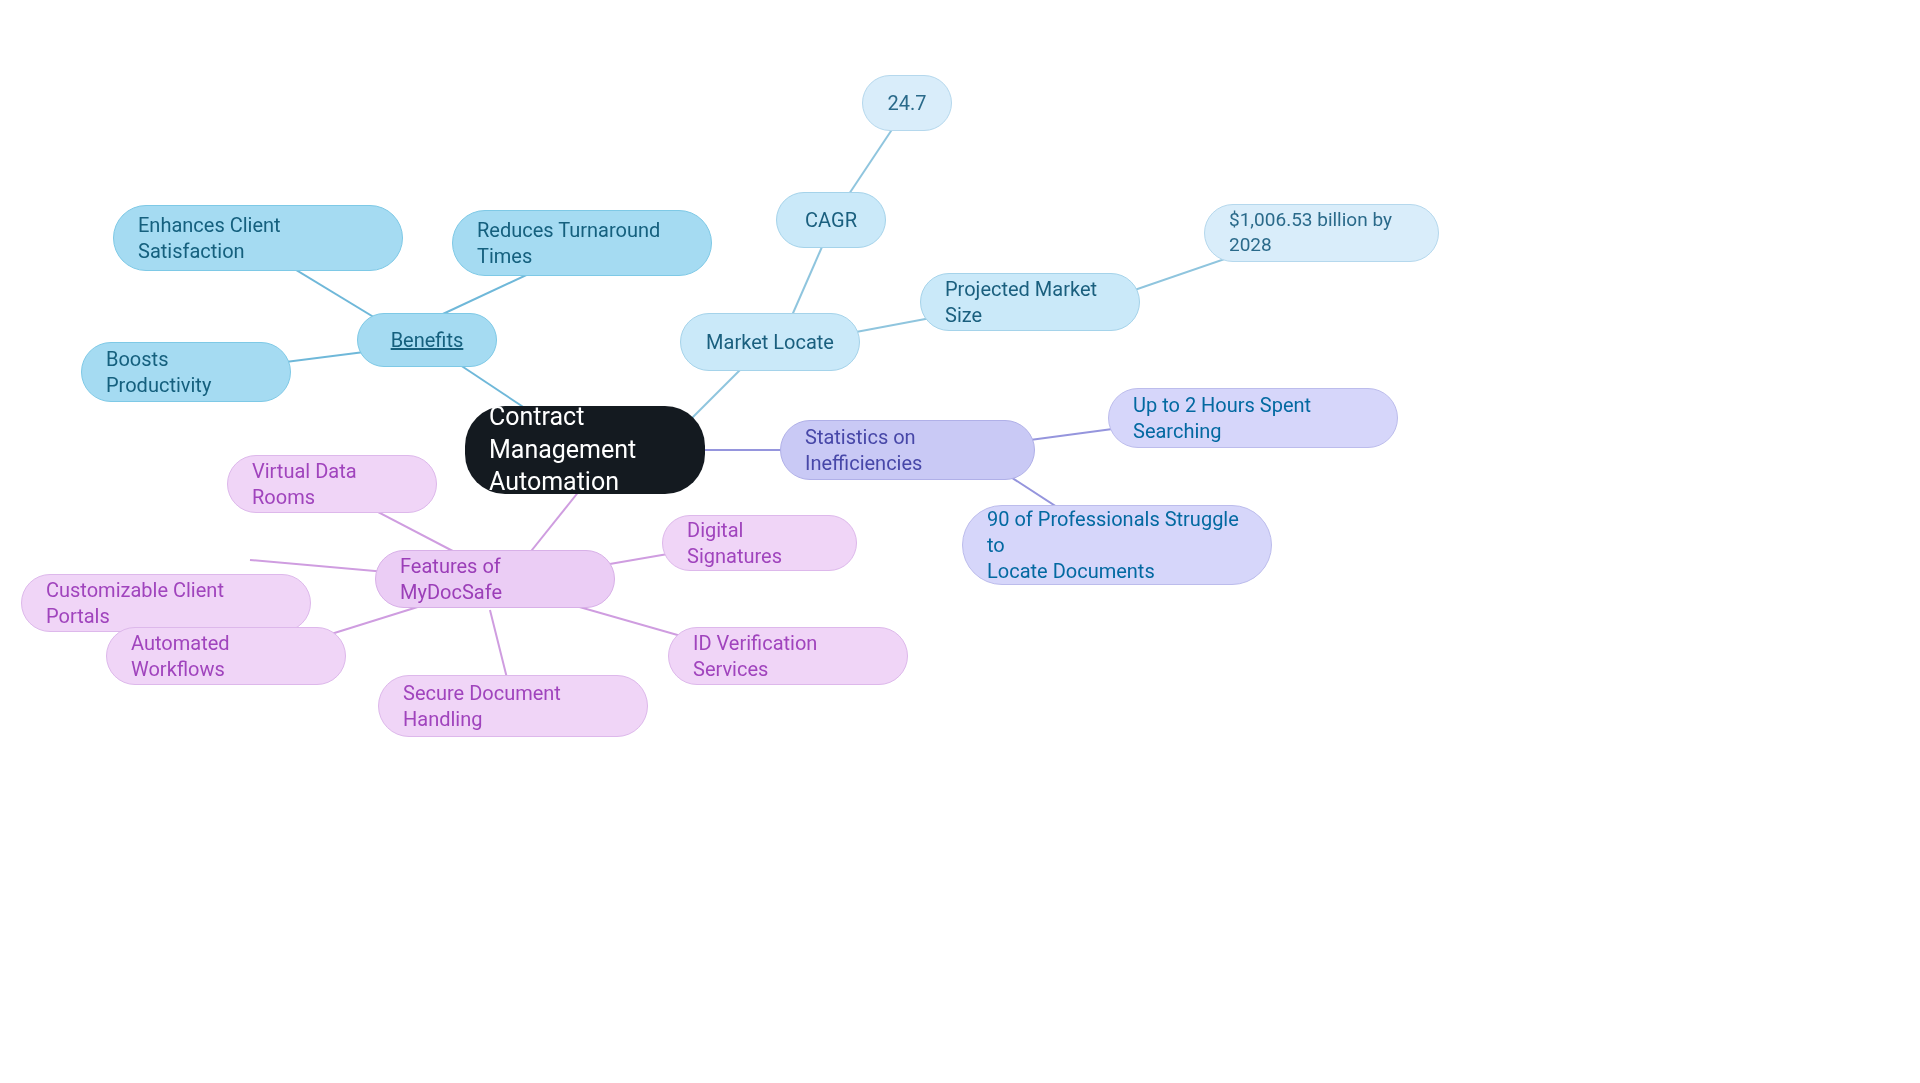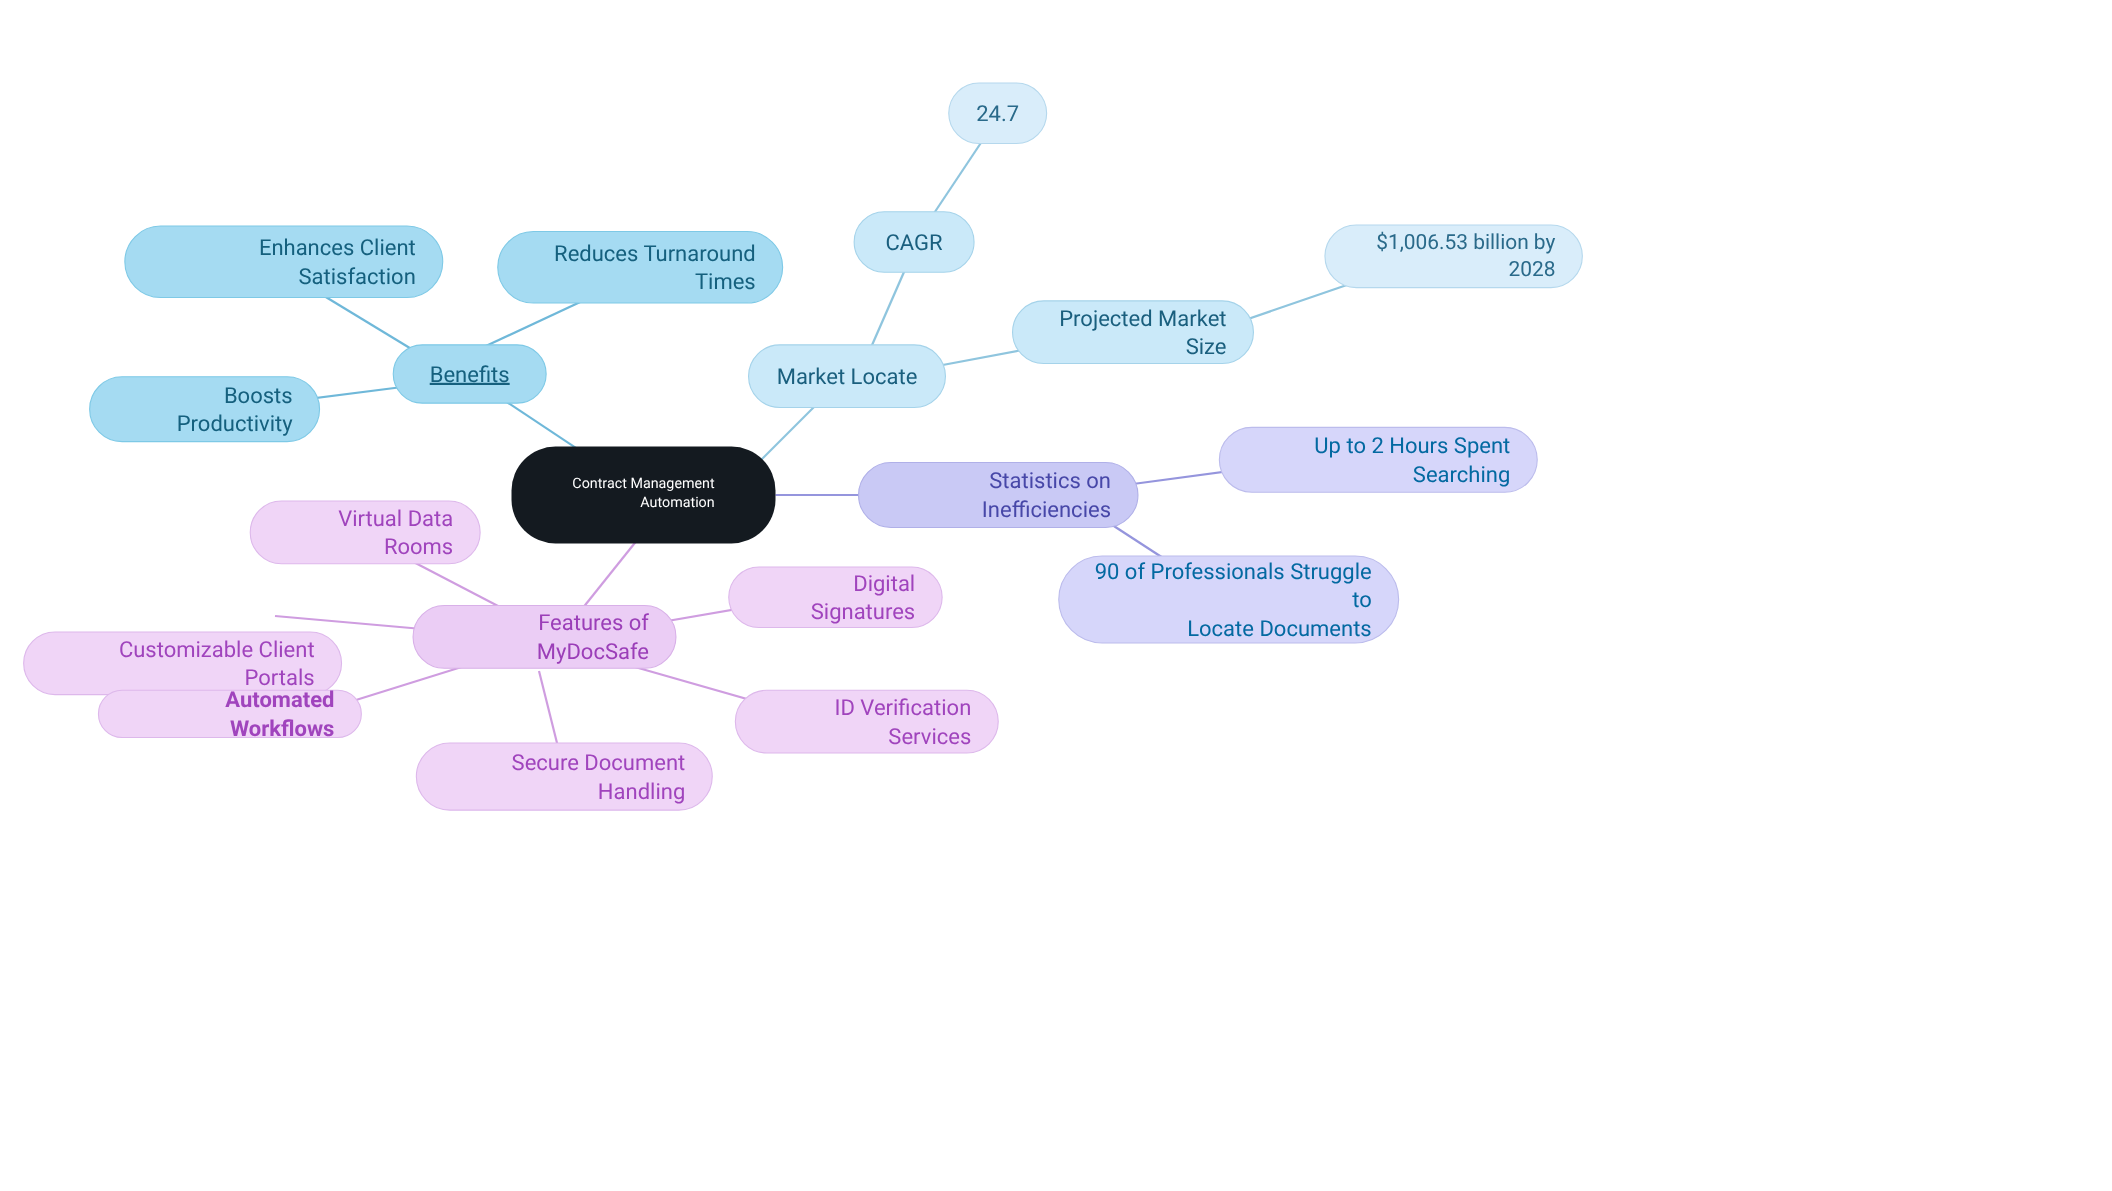--- a/index.html
+++ b/index.html
@@ -15,33 +15,33 @@
     position: absolute;
     top: 0; left: 0;
     width: 1920px;
     height: 1083px;
   }
   .node {
     position: absolute;
     display: flex;
     align-items: center;
     justify-content: center;
-    text-align: right;
+    text-align: left;
     border-radius: 40px;
     padding: 16px 24px;
     font-size: 20px;
     line-height: 1.3;
     white-space: pre-line;
   }
   .center {
     background: #141a20;
     color: #ffffff;
     width: 240px;
     height: 88px;
-    font-size: 13px;
+    font-size: 25px;
   }
   .blue-med {
     background: #a5dbf2;
     color: #15607e;
     border: 1.5px solid #7ec9e6;
   }
   .blue-light {
     background: #cae9f9;
     color: #1a5f7e;
     border: 1.5px solid #a5d3ea;
@@ -128,18 +128,18 @@
 <div class="node blue-vlight" style="left:1204px; top:204px; width:235px; height:58px; font-size:19px;">$1,006.53 billion by 2028</div>
 
 <div class="node purple-med" style="left:780px; top:420px; width:255px; height:60px;">Statistics on Inefficiencies</div>
 <div class="node purple-light" style="left:1108px; top:388px; width:290px; height:60px;">Up to 2 Hours Spent Searching</div>
 <div class="node purple-light" style="left:962px; top:505px; width:310px; height:80px;">90 of Professionals Struggle to
 Locate Documents</div>
 
 <div class="node pink-med" style="left:375px; top:550px; width:240px; height:58px;">Features of MyDocSafe</div>
 <div class="node pink-light" style="left:227px; top:455px; width:210px; height:58px;">Virtual Data Rooms</div>
 <div class="node pink-light" style="left:21px; top:530px; width:290px; height:58px;margin-top:44px;">Customizable Client Portals</div>
-<div class="node pink-light" style="left:89px; top:627px; width:240px; height:44px;font-weight:bold;">Automated Workflows</div>
+<div class="node pink-light" style="left:106px; top:627px; width:240px; height:58px;">Automated Workflows</div>
 <div class="node pink-light" style="left:378px; top:675px; width:270px; height:62px;">Secure Document Handling</div>
 <div class="node pink-light" style="left:668px; top:627px; width:240px; height:58px;">ID Verification Services</div>
 <div class="node pink-light" style="left:662px; top:515px; width:195px; height:56px;">Digital Signatures</div>
 
 </div>
 
 </body></html>

